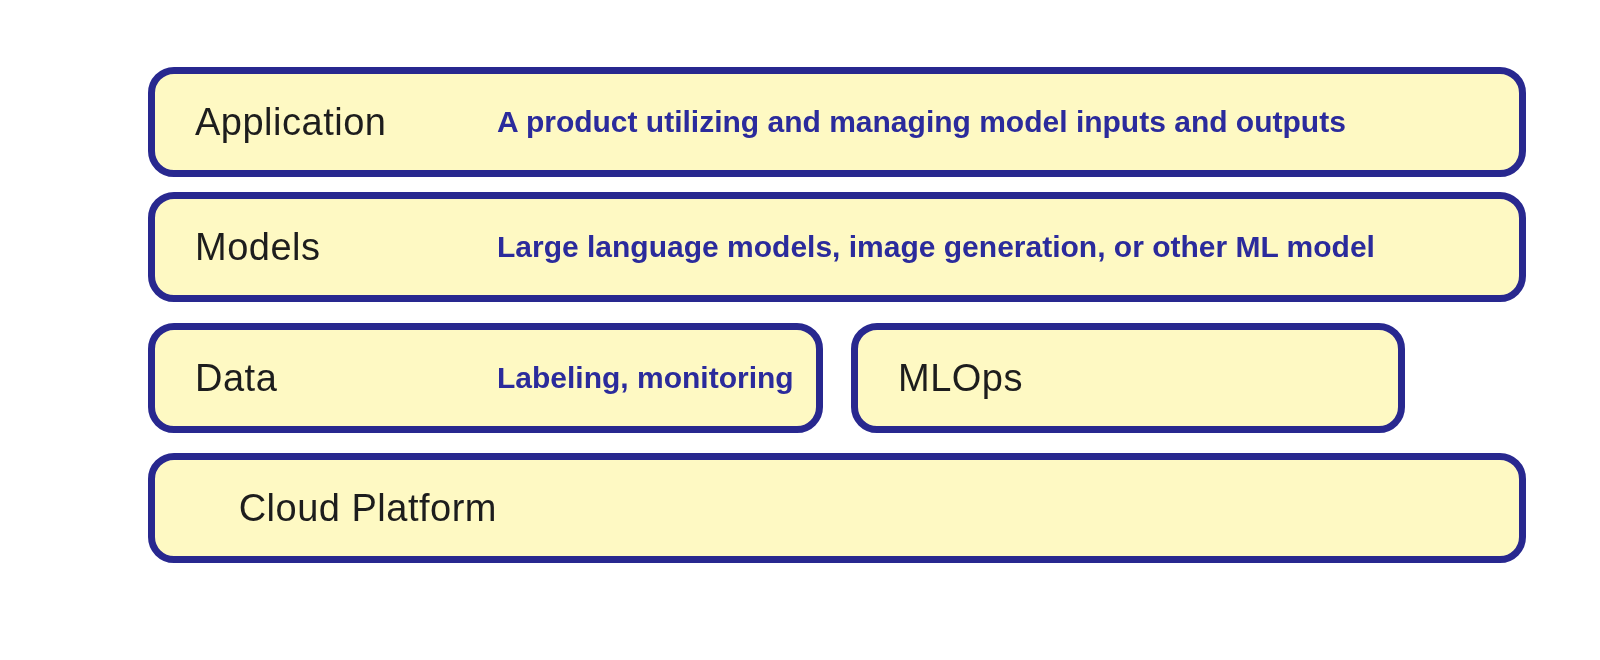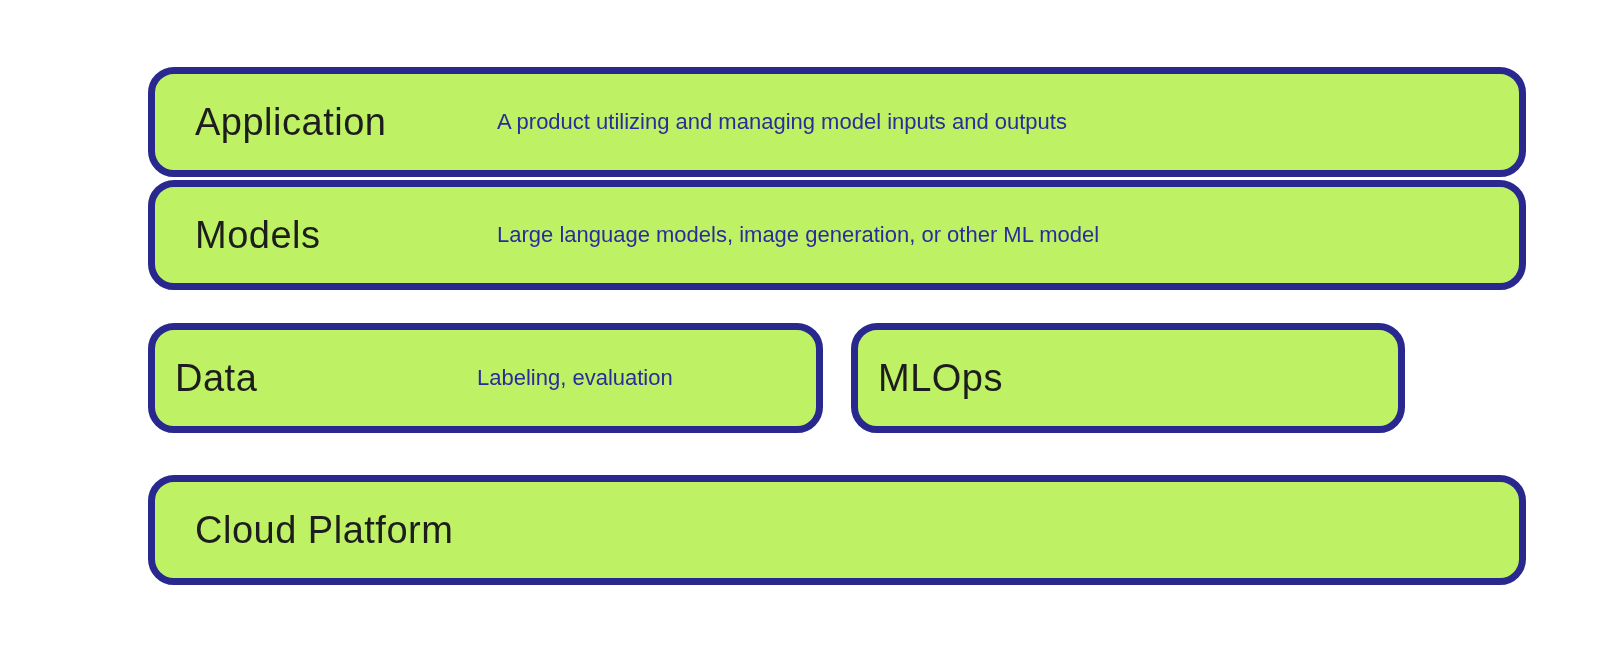--- a/index.html
+++ b/index.html
@@ -12,50 +12,50 @@
     position: relative;
     width: 1600px;
     height: 660px;
     background: #ffffff;
     overflow: hidden;
   }
   .layer-box {
     position: absolute;
     box-sizing: border-box;
     height: 110px;
-    background: #bef264;
+    background: #fef9c3;
     border: 7px solid #28288f;
     border-radius: 26px;
     display: flex;
     align-items: center;
     padding-left: 40px;
     padding-right: 30px;
   }
   .layer-box.full { left: 148px; width: 1378px; }
   .layer-box.half-left  { left: 148px; width: 675px; }
   .layer-box.half-right { left: 851px; width: 554px; }
   .row-1 { top: 67px; }
-  .row-2 { top: 180px; }
-  .row-3 { top: 323px; padding-left: 20px; }
-  .row-4 { top: 475px; }
+  .row-2 { top: 192px; }
+  .row-3 { top: 323px; }
+  .row-4 { top: 453px; text-align: right; }
 
   .layer-title {
     font-size: 38px;
     font-weight: 300;
     color: #1d1d1d;
     letter-spacing: 0.5px;
     white-space: nowrap;
     flex: 0 0 auto;
   }
   .title-col { width: 302px; }          
   .title-inline { margin-right: 24px; } 
 
   .layer-desc {
-    font-size: 22px;
-    font-weight: 400;
+    font-size: 30px;
+    font-weight: 700;
     color: #2b2b9c;
     white-space: nowrap;
   }
 </style>
 </head>
 <body>
 
 <div class="canvas">
 
   <div class="layer-box full row-1">
@@ -63,21 +63,21 @@
     <span class="layer-desc">A product utilizing and managing model inputs and outputs</span>
   </div>
 
   <div class="layer-box full row-2">
     <span class="layer-title title-col">Models</span>
     <span class="layer-desc">Large language models, image generation, or other ML model</span>
   </div>
 
   <div class="layer-box half-left row-3">
     <span class="layer-title title-col">Data</span>
-    <span class="layer-desc">Labeling, evaluation</span>
+    <span class="layer-desc">Labeling, monitoring</span>
   </div>
 
   <div class="layer-box half-right row-3">
     <span class="layer-title title-inline">MLOps</span>
   </div>
 
   <div class="layer-box full row-4">
     <span class="layer-title title-col">Cloud Platform</span>
   </div>
 

